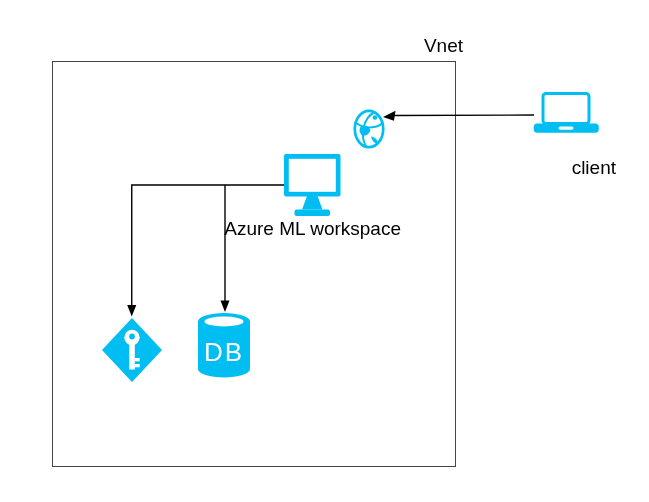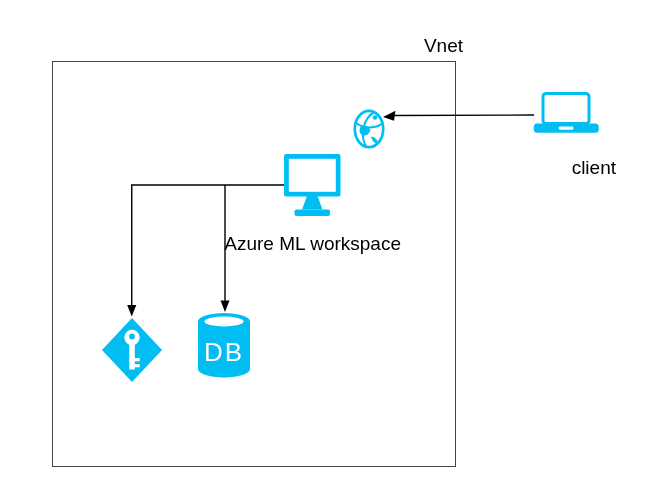--- a/index.html
+++ b/index.html
@@ -30,21 +30,21 @@
   .label {
     color: var(--text, #000000);
     font-size: 19px;
     line-height: 15px;
     text-align: right;
     white-space: nowrap;
   }
   .vnet-label      { left: 383px; top: 38px;  width: 80px;  }
   .endpoint-label  { left: 288px; top: 91px;  width: 160px; }
   .client-label    { left: 516px; top: 152px; width: 100px; margin-top: 8px; }
-  .workspace-label { left: 221px; top: 236px; width: 180px; }
+  .workspace-label { left: 221px; top: 221px; width: 180px; }
 
   
   .globe-svg     { left: 351px; top: 108px; }
   .laptop-svg    { left: 533px; top: 92px;  }
   .monitor-svg   { left: 284px; top: 154px; }
   .keyvault-svg  { left: 100px; top: 316px; }
   .database-svg  { left: 197px; top: 311px; }
 
   
   .connectors {

